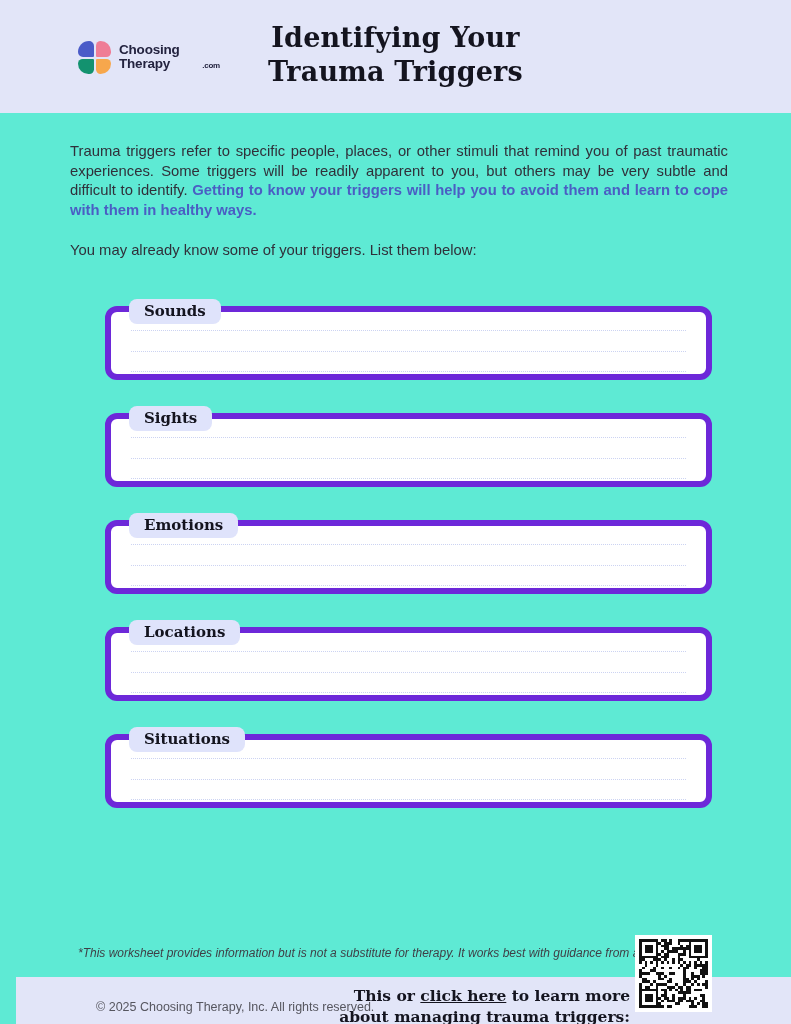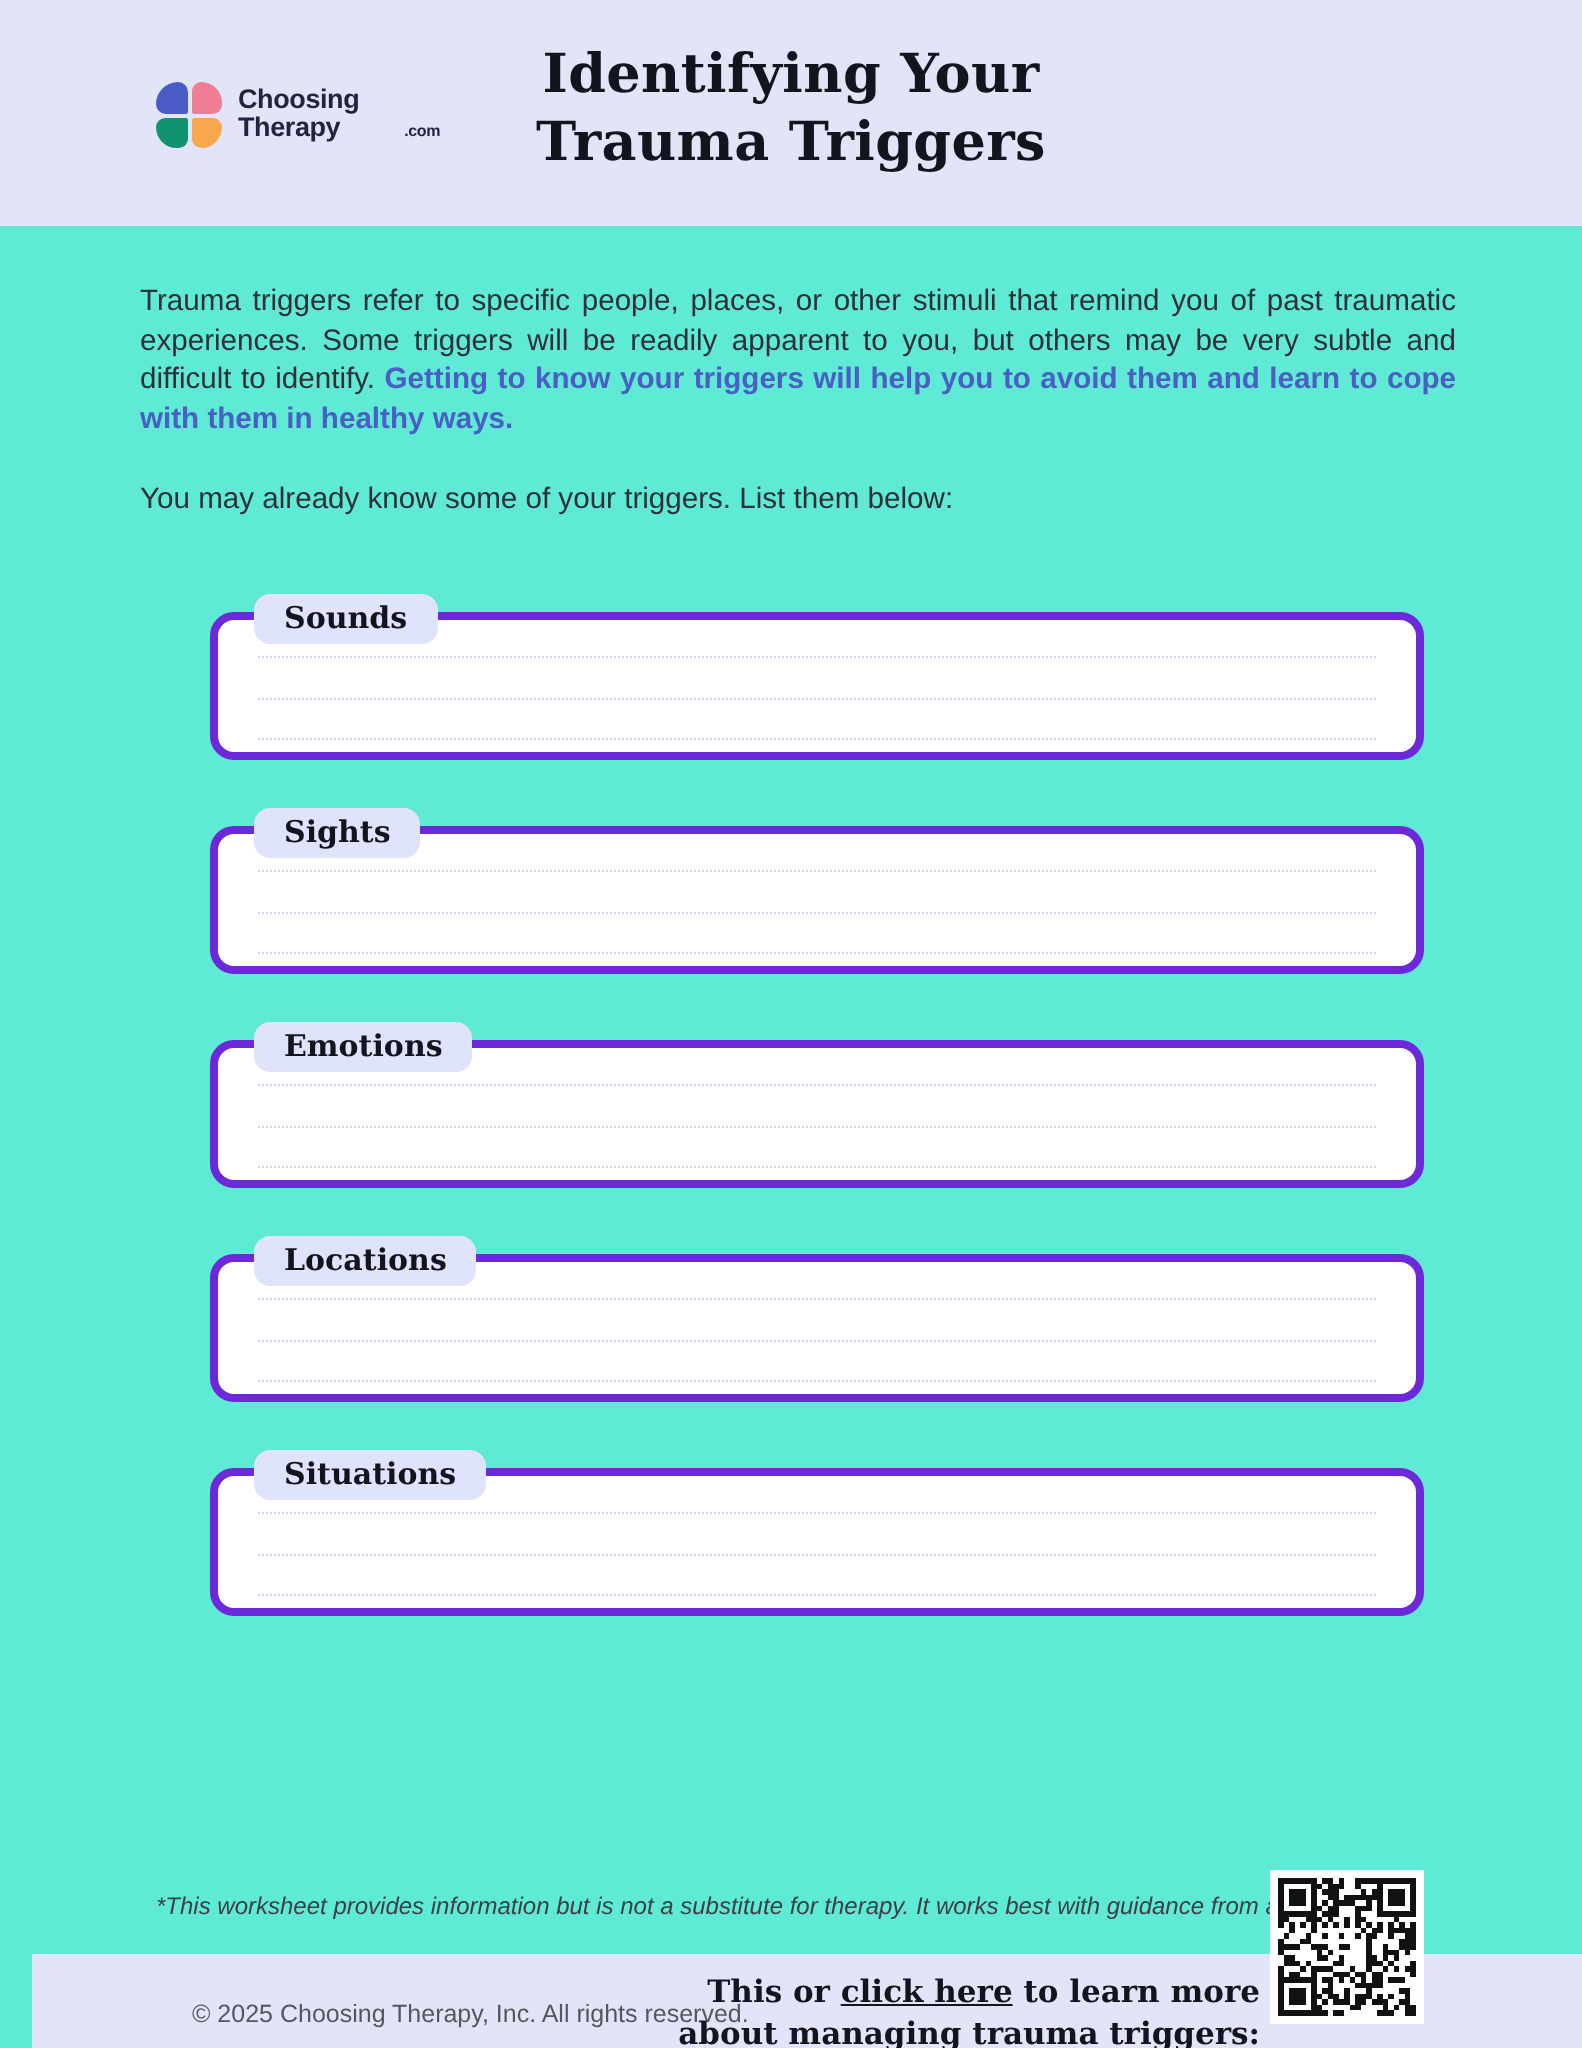--- a/index.html
+++ b/index.html
@@ -66,21 +66,21 @@
     margin: 22px 63px 0 70px;
     font-size: 14.8px; color: #30303a;
   }
 
   
   .sections { margin: 48px 0 0 105px; width: 607px; }
   .section {
     position: relative;
     height: 74px;
     margin-bottom: 33px;
-    border: 4px solid #6d28d9;
+    border: 6px solid #6d28d9;
     border-radius: 12px;
     background: #ffffff;
   }
   .section-tab {
     position: absolute; top: -13px; left: 18px;
     background: #dfe3fb;
     border-radius: 8px;
     padding: 3px 15px 4px 15px;
     font-family: "DejaVu Serif", "Liberation Serif", serif;
     font-weight: 700; font-size: 15px;

